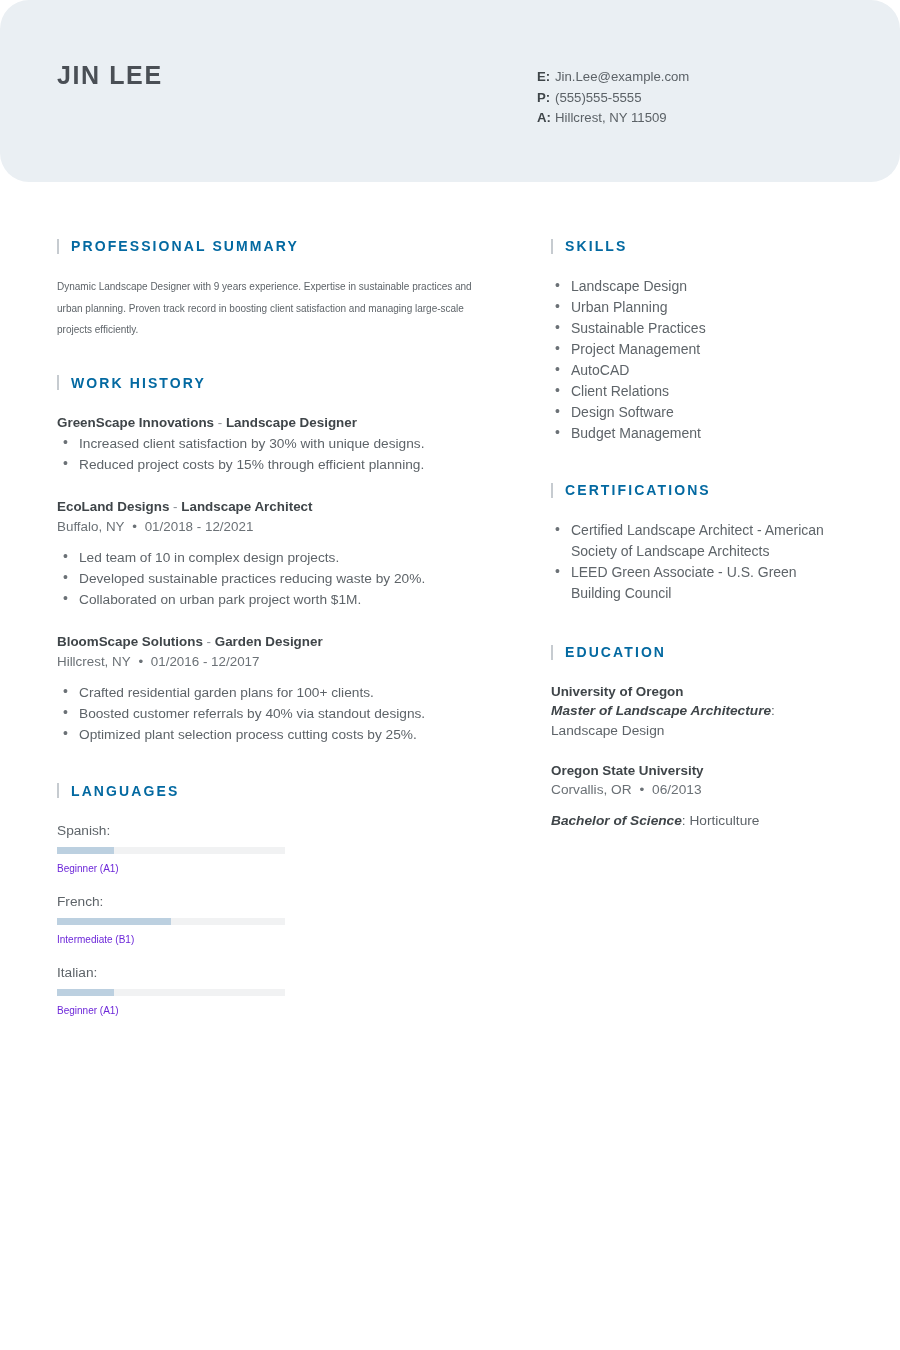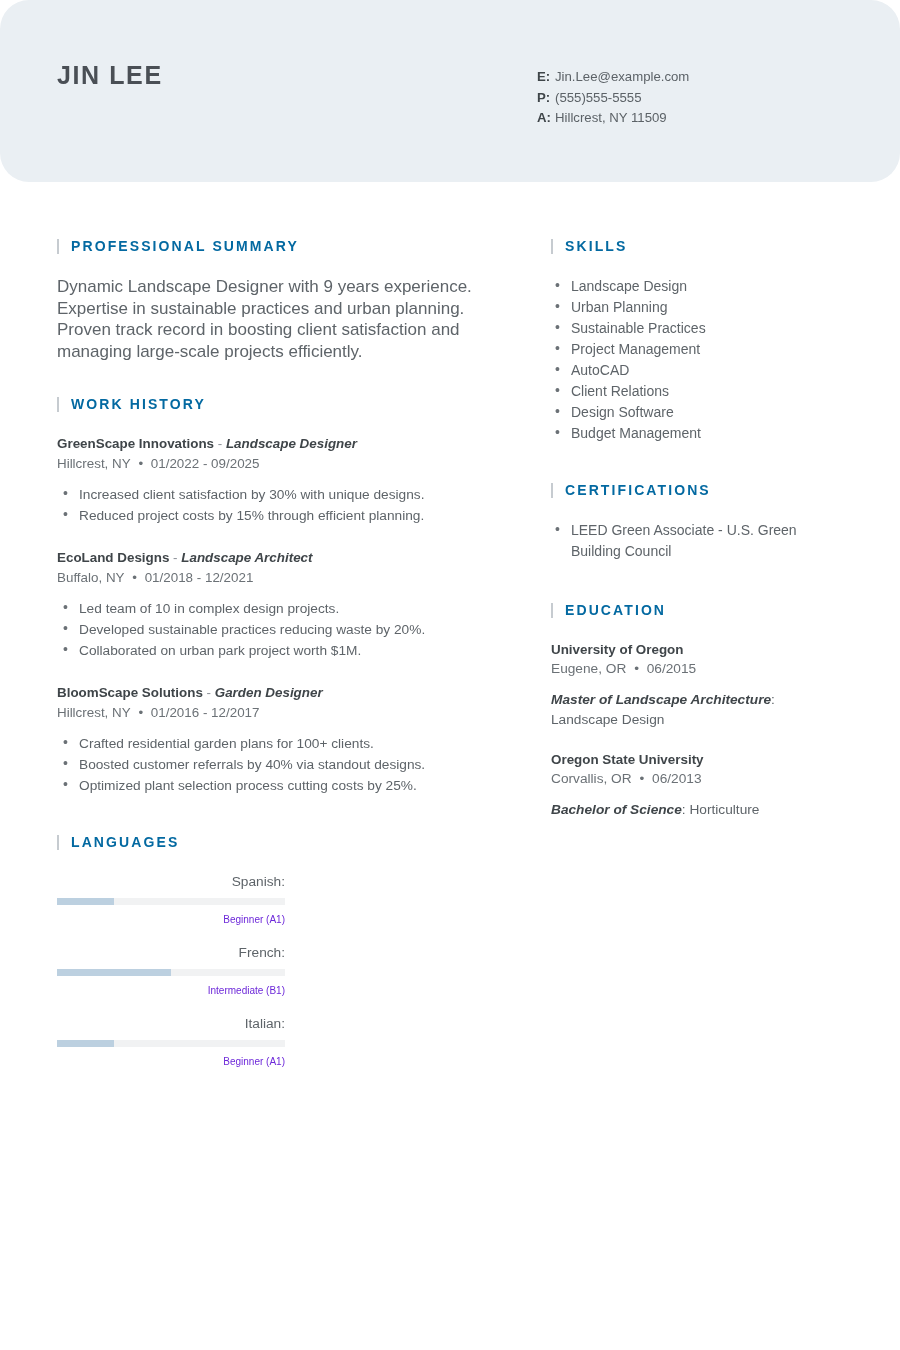--- a/index.html
+++ b/index.html
@@ -107,21 +107,21 @@
     letter-spacing: 2.1px;
     color: #0369a1;
     text-transform: uppercase;
   }
   .section {
     margin-bottom: 34px;
   }
 
   
   .summary {
-    font-size: 17px;
+    font-size: 10px;
     line-height: 21.5px;
     color: #5e6469;
     margin: 0;
   }
 
   
   .job {
     margin-bottom: 22px;
   }
   .job-title-line {
@@ -132,21 +132,20 @@
   }
   .job-company {
     font-weight: bold;
   }
   .job-sep {
     color: #8b9097;
     font-weight: normal;
   }
   .job-role {
     font-weight: bold;
-    font-style: italic;
   }
   .job-meta {
     font-size: 13.4px;
     line-height: 20px;
     color: #6b7176;
     margin-bottom: 10px;
   }
   .job-meta .dot {
     padding: 0 4px;
   }
@@ -229,21 +228,20 @@
 
   
   .lang-grid {
     display: flex;
     flex-wrap: wrap;
   }
   .lang-item {
     width: 228px;
     margin-right: 22px;
     margin-bottom: 13px;
-    text-align: right;
   }
   .lang-name {
     font-size: 13.7px;
     color: #5e6469;
     line-height: 20px;
     margin-bottom: 6px;
   }
   .lang-track {
     height: 7px;
     background: #f1f2f3;
@@ -301,23 +299,20 @@
 
       <div class="section">
         <div class="section-head">
           <span class="section-accent"></span>
           <span class="section-title">WORK HISTORY</span>
         </div>
 
         <div class="job">
           <div class="job-title-line">
             <span class="job-company">GreenScape Innovations</span><span class="job-sep"> - </span><span class="job-role">Landscape Designer</span>
-          </div>
-          <div class="job-meta">
-            <span>Hillcrest, NY</span><span class="dot">&nbsp;•&nbsp;</span><span>01/2022 - 09/2025</span>
           </div>
           <ul class="bullets">
             <li>Increased client satisfaction by 30% with unique designs.</li>
             <li>Reduced project costs by 15% through efficient planning.</li>
           </ul>
         </div>
 
         <div class="job">
           <div class="job-title-line">
             <span class="job-company">EcoLand Designs</span><span class="job-sep"> - </span><span class="job-role">Landscape Architect</span>
@@ -397,35 +392,33 @@
           <li>Budget Management</li>
         </ul>
       </div>
 
       <div class="section" style="margin-top:38px;">
         <div class="section-head">
           <span class="section-accent"></span>
           <span class="section-title">CERTIFICATIONS</span>
         </div>
         <ul class="simple spaced">
+          <li>Certified Landscape Architect - American Society of Landscape Architects</li>
           <li>LEED Green Associate - U.S. Green Building Council</li>
         </ul>
       </div>
 
       <div class="section" style="margin-top:40px;">
         <div class="section-head">
           <span class="section-accent"></span>
           <span class="section-title">EDUCATION</span>
         </div>
 
         <div class="edu">
           <div class="edu-school">University of Oregon</div>
-          <div class="edu-meta">
-            <span>Eugene, OR</span><span class="dot">&nbsp;•&nbsp;</span><span>06/2015</span>
-          </div>
           <div class="edu-degree">
             <span class="deg">Master of Landscape Architecture</span><span>: Landscape Design</span>
           </div>
         </div>
 
         <div class="edu">
           <div class="edu-school">Oregon State University</div>
           <div class="edu-meta">
             <span>Corvallis, OR</span><span class="dot">&nbsp;•&nbsp;</span><span>06/2013</span>
           </div>

